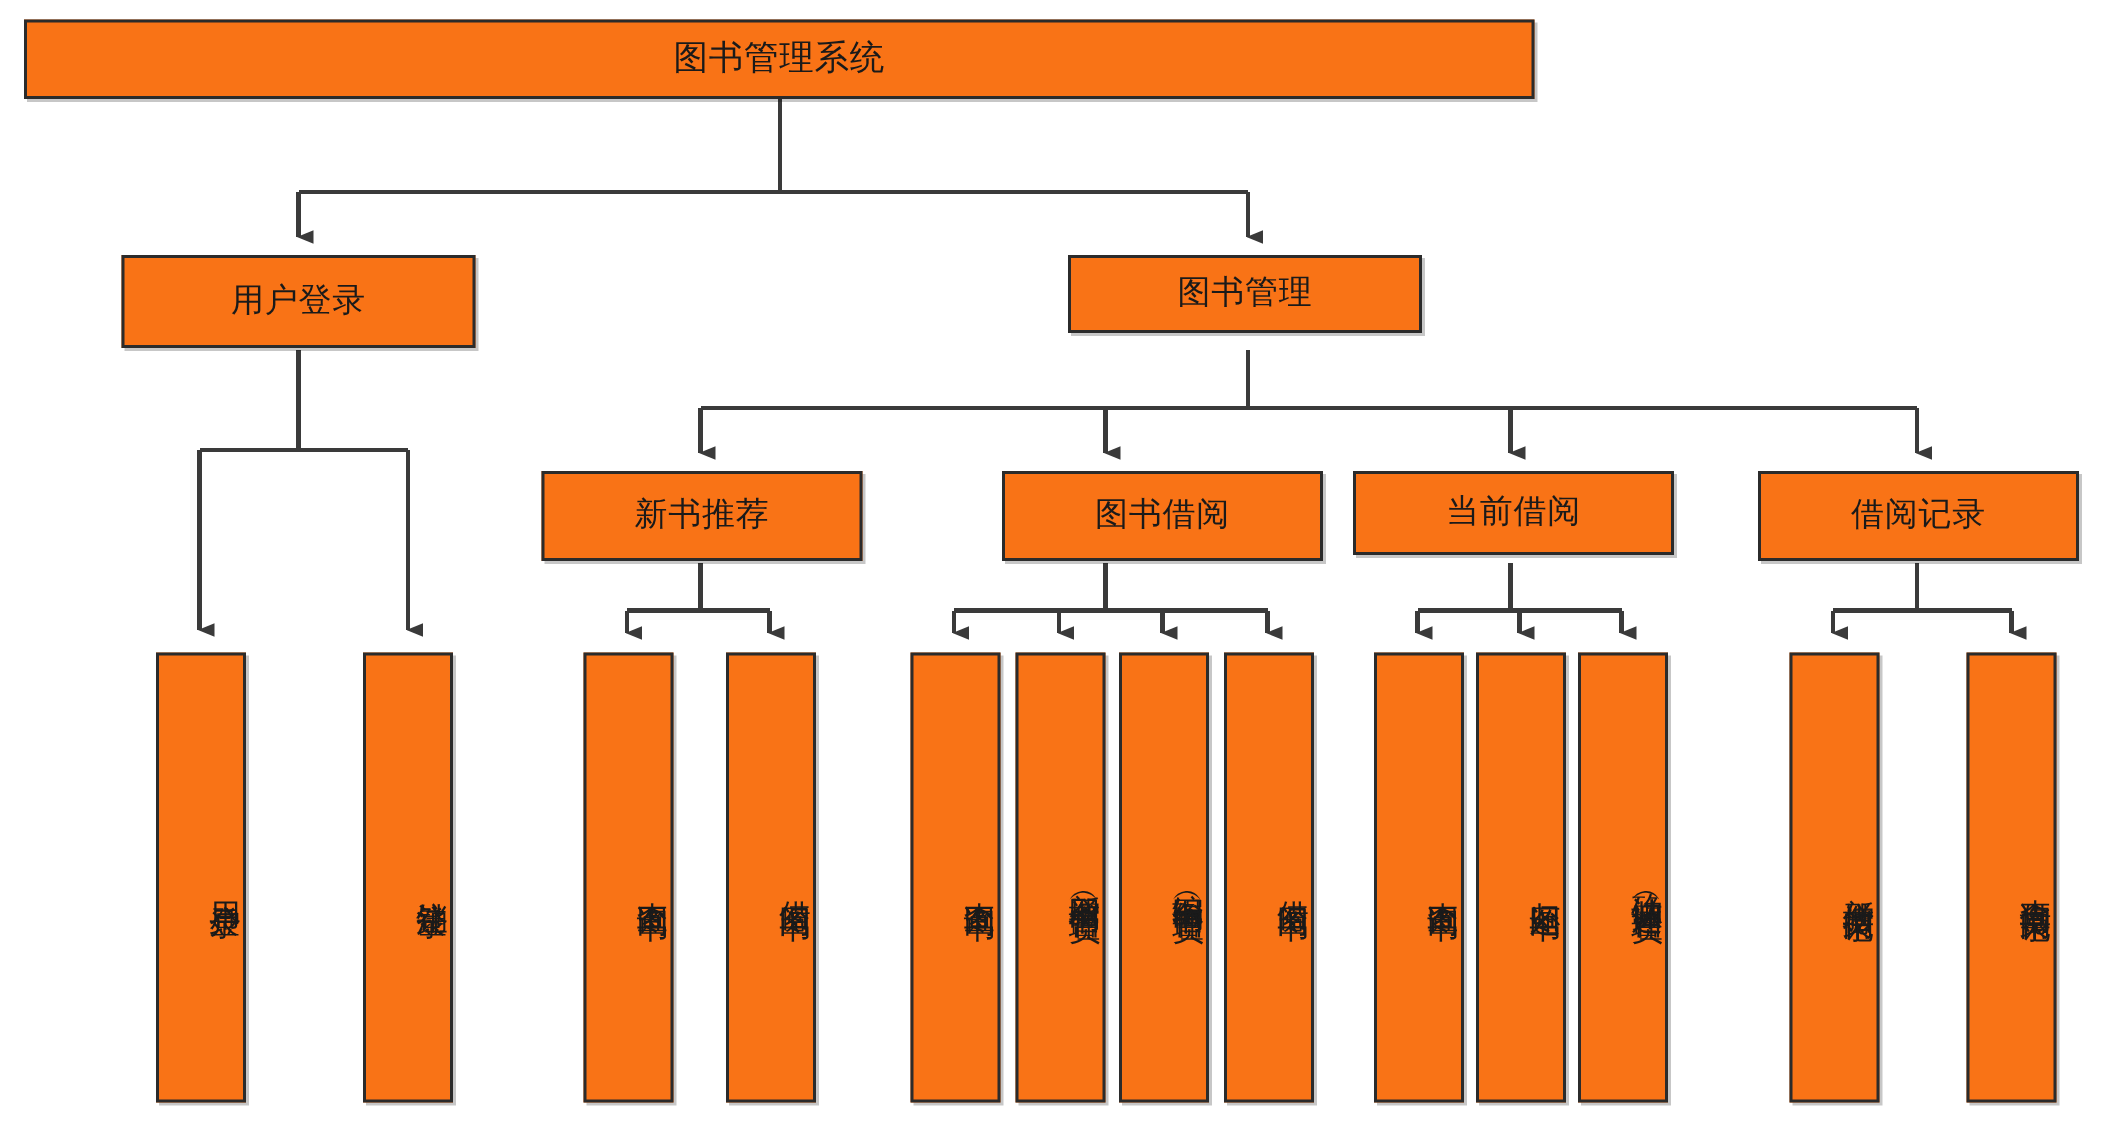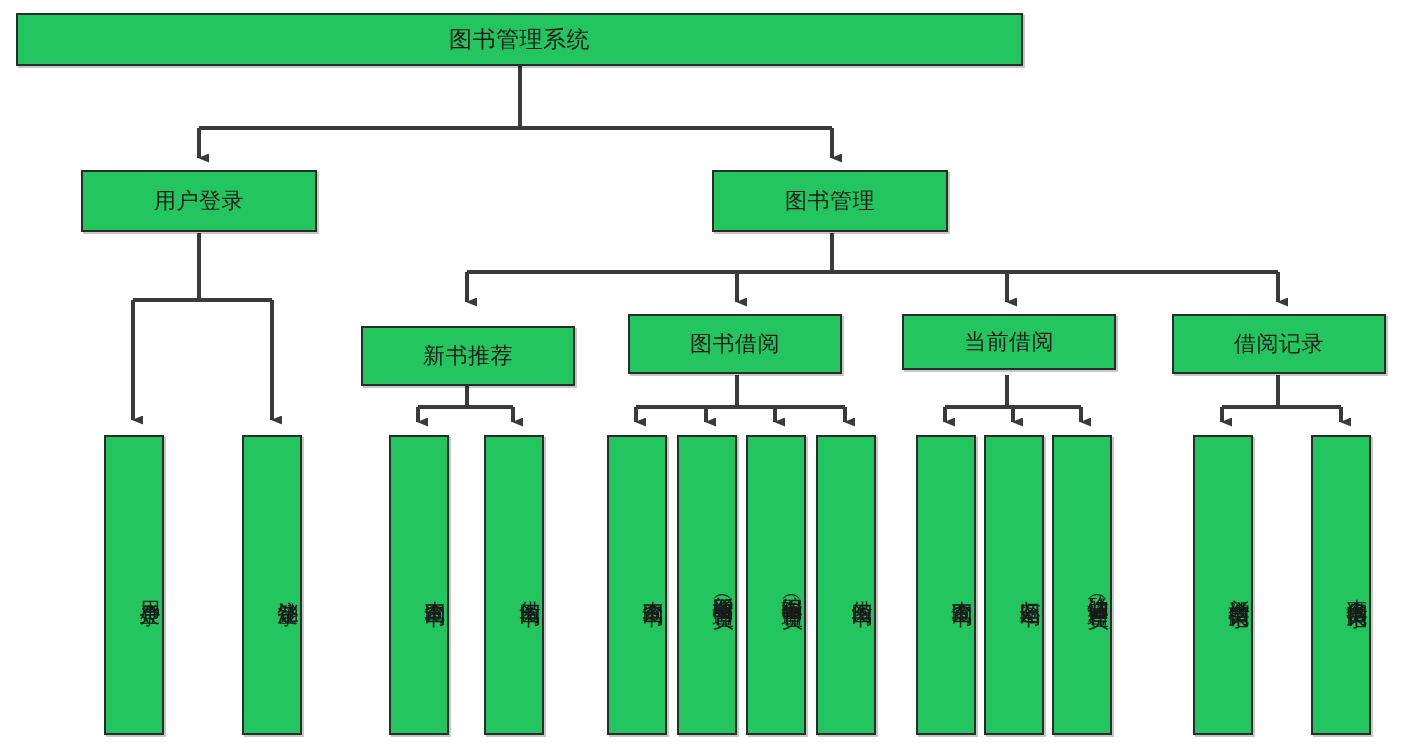--- a/index.html
+++ b/index.html
@@ -22,21 +22,21 @@
     position: absolute;
     left: 0;
     top: 0;
     width: 1405px;
     height: 747px;
     pointer-events: none;
   }
   .node {
     position: absolute;
     box-sizing: border-box;
-    background: #22c55e;
+    background: #f97316;
     border: 2px solid #2b2b2b;
     box-shadow: 2px 2px 0 rgba(0,0,0,0.22);
     display: flex;
     align-items: center;
     justify-content: center;
     color: #1a1a1a;
   }
   .node.horizontal {
     font-size: 22px;
     letter-spacing: 0.5px;
@@ -115,24 +115,24 @@
       <path d="M1278,375 L1278,407"></path>
       <path d="M1222,407 L1341,407"></path>
       <path d="M1222,407 L1222,422" marker-end="url(#arrowhead)"></path>
       <path d="M1341,407 L1341,422" marker-end="url(#arrowhead)"></path>
     </g>
   </svg>
 
   <div class="node horizontal root" style="left:16px; top:13px; width:1007px; height:53px;">图书管理系统</div>
 
   <div class="node horizontal" style="left:81px; top:170px; width:236px; height:62px;">用户登录</div>
-  <div class="node horizontal" style="left:712px; top:170px; width:236px; height:62px;">图书管理</div>
+  <div class="node horizontal" style="left:712px; top:170px; width:236px; height:52px;">图书管理</div>
 
-  <div class="node horizontal" style="left:361px; top:326px; width:214px; height:60px;">新书推荐</div>
-  <div class="node horizontal" style="left:628px; top:314px; width:214px; height:60px;">图书借阅</div>
+  <div class="node horizontal" style="left:361px; top:314px; width:214px; height:60px;">新书推荐</div>
+  <div class="node horizontal" style="left:668px; top:314px; width:214px; height:60px;">图书借阅</div>
   <div class="node horizontal" style="left:902px; top:314px; width:214px; height:56px;">当前借阅</div>
   <div class="node horizontal" style="left:1172px; top:314px; width:214px; height:60px;">借阅记录</div>
 
   <div class="node vertical" style="left:104px; top:435px; width:60px; height:300px;">用户登录</div>
   <div class="node vertical" style="left:242px; top:435px; width:60px; height:300px;">注销登录</div>
 
   <div class="node vertical" style="left:389px; top:435px; width:60px; height:300px;">查询图书</div>
   <div class="node vertical" style="left:484px; top:435px; width:60px; height:300px;">借阅图书</div>
 
   <div class="node vertical" style="left:607px; top:435px; width:60px; height:300px;">查询图书</div>

